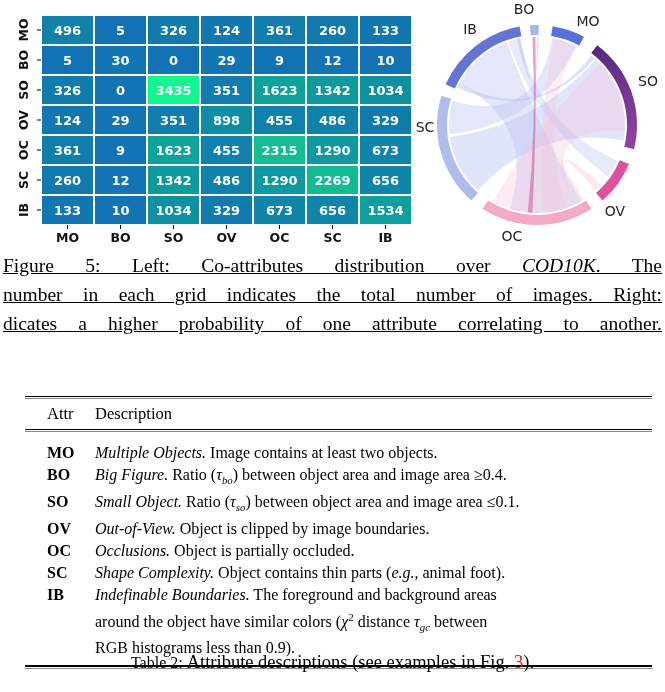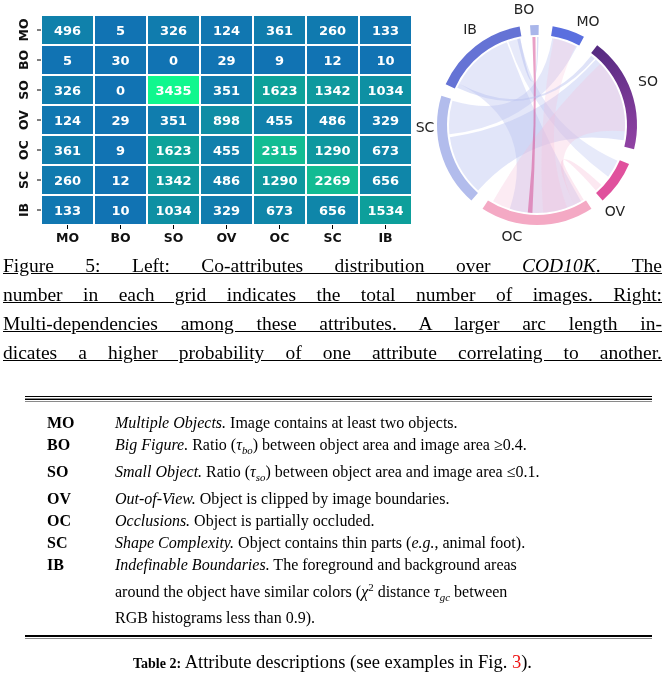--- a/index.html
+++ b/index.html
@@ -27,25 +27,25 @@
   .redlink { color:#ee1111; }
 
   #attr-table { position:absolute; left:25px; top:396px; width:627px; }
   .rule { height:3px; border-top:1.7px solid #000; border-bottom:1px solid #8a8a8a; box-sizing:border-box; }
   .rule-bottom { height:4px; border-top:2.4px solid #000; border-bottom:1px solid #8a8a8a; box-sizing:border-box; }
   .t-header { display:grid; grid-template-columns:48px 1fr; padding:0 0 0 22px; height:30px;
               align-items:center; font-size:16.5px; }
   .t-body { padding:10px 0 6px 22px; }
   .t-row { display:grid; grid-template-columns:48px 1fr; font-size:16px; line-height:22px; }
   .t-attr { font-weight:bold; }
-  .t-line { display:block;margin-left:20px; }
+  .t-line { display:block; }
 
   #table-caption { position:absolute; left:0; top:652px; width:665px; text-align:center;
                    font-size:18.5px; }
-  #table-caption .capnum { font-size:14px;font-weight:bold; }
+  #table-caption .capnum { font-size:16px; }
 </style>
 </head>
 <body>
 
 <div id="figure-row">
   <svg id="heatmap-svg" width="410" height="246">
       <rect x="38" y="14" width="51" height="28" fill="rgb(16,129,171)"></rect>
       <text x="63.5" y="32.5" text-anchor="middle" class="hm-val">496</text>
       <rect x="91" y="14" width="51" height="28" fill="rgb(17,115,179)"></rect>
       <text x="116.5" y="32.5" text-anchor="middle" class="hm-val">5</text>
@@ -202,26 +202,29 @@
       <path d="M59.39409710094927,200.4709580222772 A100 100 0 0 1 29.36952440369646,95.76282952772632 L38.93257196332681,98.6865465749537 A90 90 0 0 0 65.95468739085433,192.92386222004947 Z" fill="#b2bcec"></path>
       <text x="13" y="132" text-anchor="middle" class="chord-lab">SC</text>
       <path d="M33.64545423573992,84.32633569241995 A100 100 0 0 1 107.63518223330686,26.51922469877921 L109.37166400997619,36.367302228901295 A90 90 0 0 0 42.78090881216593,88.39370212317795 Z" fill="#6573d5"></path>
       <text x="58" y="34" text-anchor="middle" class="chord-lab">IB</text>
     </svg>
 </div>
 
 <div id="figure-caption">
     <div class="cap-line"><span>Figure 5:  Left:  Co-attributes distribution over </span><span class="it">COD10K</span><span>. The</span></div>
     <div class="cap-line"><span>number in each grid indicates the total number of images. Right:</span></div>
-    <div class="cap-line"><span>Multi-dependencies among these attributes. A larger arc length in-</span></div>
     <div class="cap-line"><span>dicates a higher probability of one attribute correlating to another.</span></div>
   </div>
 
 <div id="attr-table">
   <div class="rule"></div>
+  <div class="t-header">
+    <div>Attr</div>
+    <div>Description</div>
+  </div>
   <div class="rule"></div>
   <div class="t-body" id="t-body">
       <div class="t-row">
         <div class="t-attr">MO</div>
         <div>
           <span class="t-line"><span class="it">Multiple Objects.</span><span> Image contains at least two objects.</span></span>
         </div>
       </div>
       <div class="t-row">
         <div class="t-attr">BO</div>

